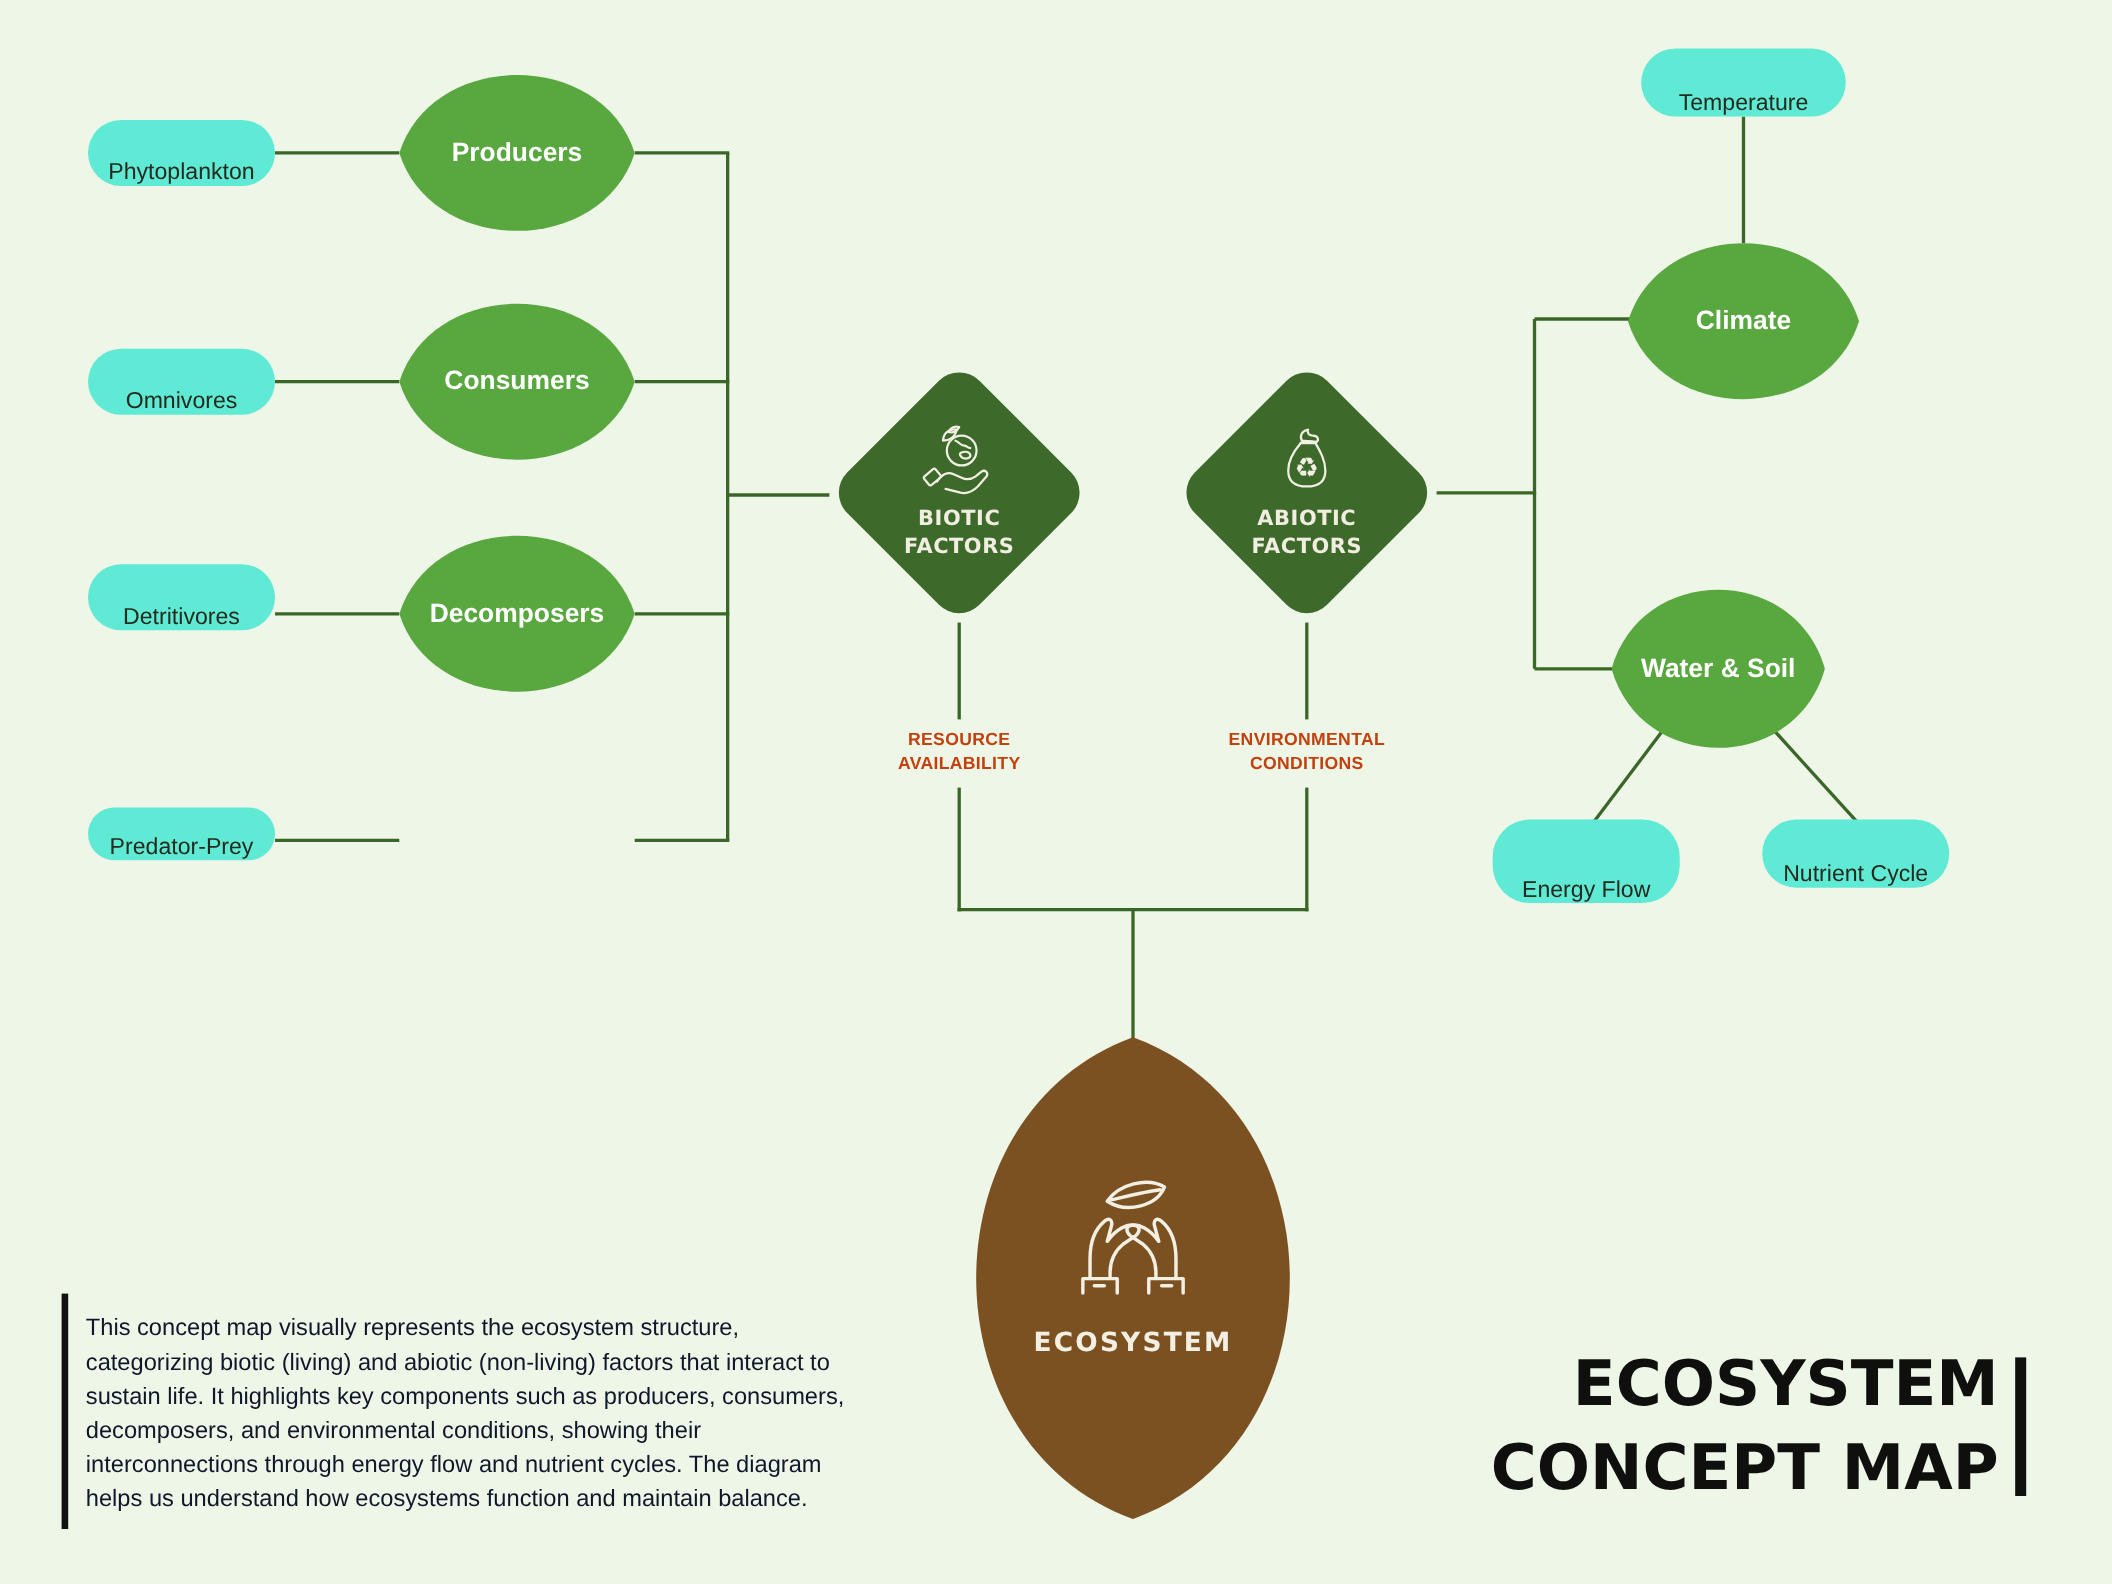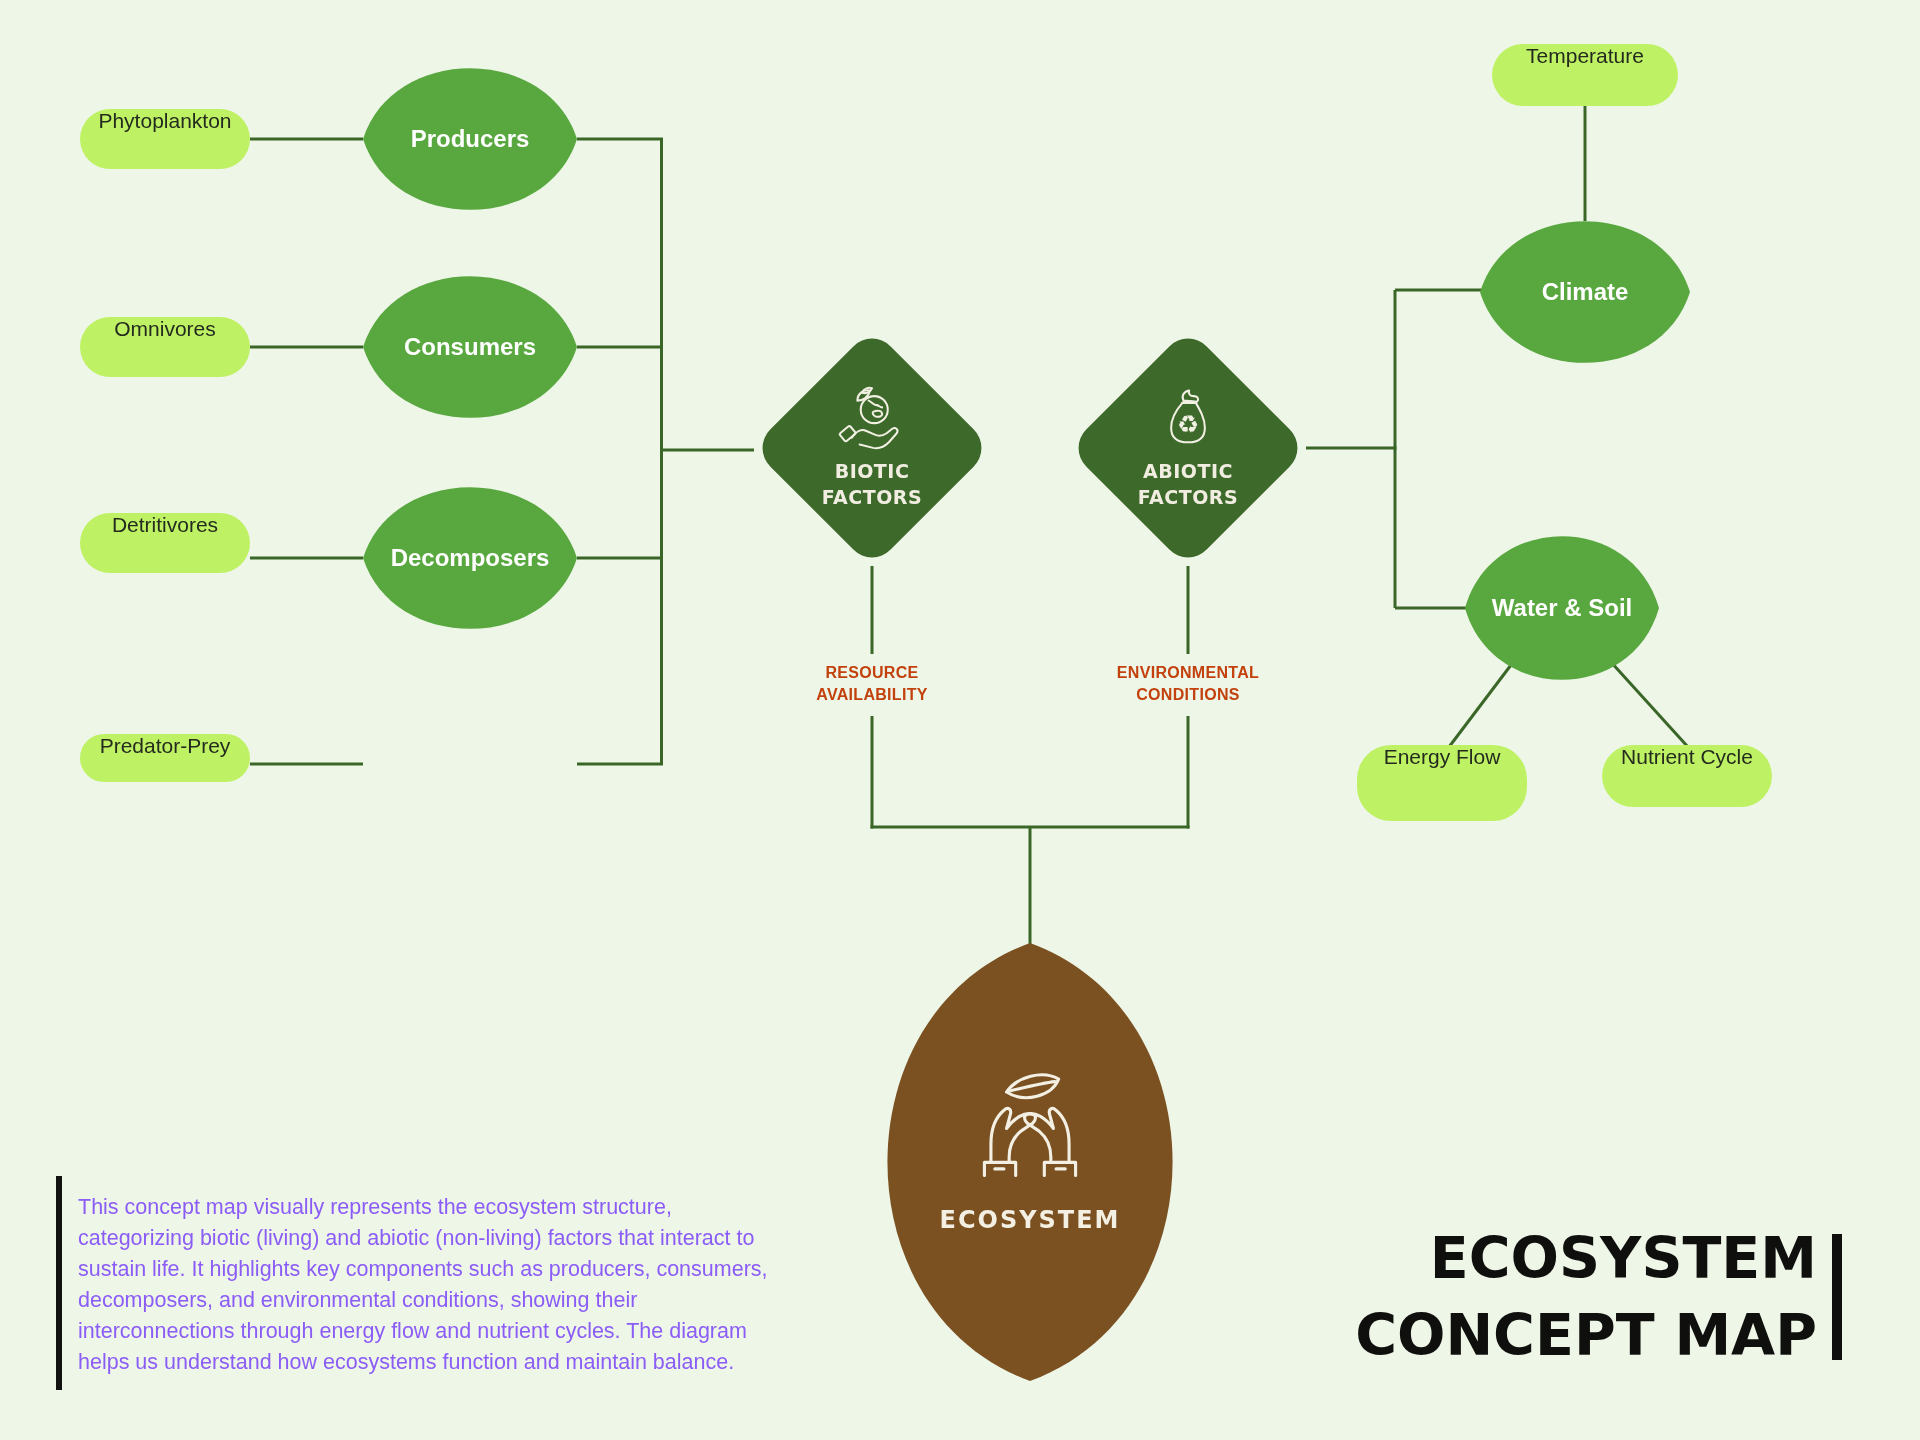--- a/index.html
+++ b/index.html
@@ -7,23 +7,23 @@
     width:1920px;height:1440px;
     background:#eef6e8;
     font-family:"Liberation Sans", sans-serif;
     -webkit-font-smoothing:antialiased;
   }
   .canvas{position:relative;width:1920px;height:1440px;background:#eef6e8;overflow:hidden;}
   .wires{position:absolute;left:0;top:0;width:1920px;height:1440px;}
 
   .pill{
     position:absolute;
-    background:#bef264;
+    background:#5eead4;
     border-radius:34px;
-    display:flex;align-items:flex-start;justify-content:center;
+    display:flex;align-items:flex-end;justify-content:center;
     color:#242b1e;font-size:21px;
   }
   .leafnode{position:absolute;}
   .leafnode > svg.shape{position:absolute;left:0;top:0;width:100%;height:100%;}
   .leafnode .lbl{
     position:absolute;left:0;top:0;right:0;bottom:0;
     display:flex;align-items:center;justify-content:center;
     color:#ffffff;font-weight:bold;font-size:24px;
   }
   .diamond{
@@ -49,21 +49,21 @@
   }
   .eco-label{
     position:absolute;left:0;right:0;text-align:center;
     font-family:"DejaVu Sans", sans-serif;
     font-weight:bold;font-size:24px;letter-spacing:2px;
     color:#f3efe2;
   }
   .desc-bar{position:absolute;left:56px;top:1176px;width:6px;height:214px;background:#121210;}
   .description{
     position:absolute;left:78px;top:1170px;width:708px;
-    font-size:21.5px;line-height:31px;color:#8b5cf6;
+    font-size:21.5px;line-height:31px;color:#0f172a;
   }
   .title-wrap{position:absolute;top:1220px;right:78px;display:flex;align-items:center;gap:15px;}
   .title-text{
     text-align:right;
     font-family:"DejaVu Sans", sans-serif;
     font-weight:bold;font-size:57px;line-height:77px;
     color:#0f0f0d;white-space:nowrap;
   }
   .title-bar{width:10px;height:126px;background:#0f0f0d;}
   .icon-stroke{stroke:#f2efe3;stroke-width:1.8;fill:none;stroke-linecap:round;stroke-linejoin:round;}

